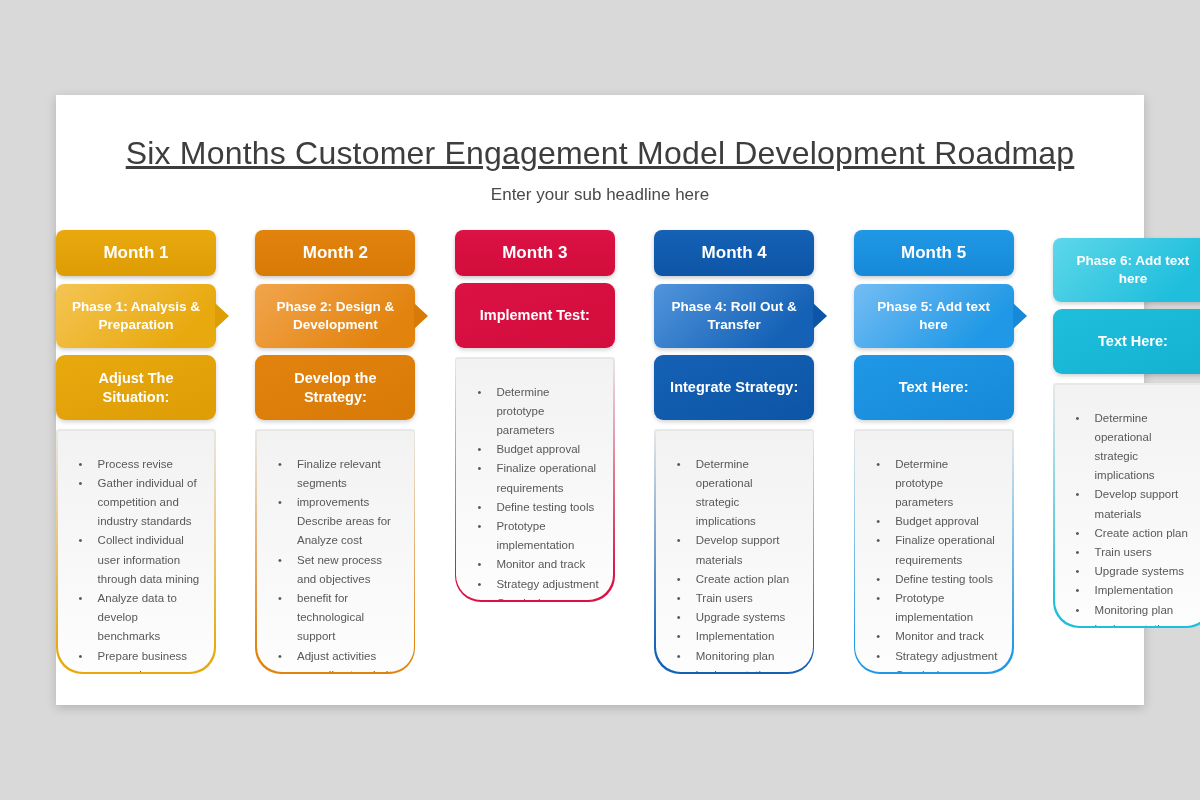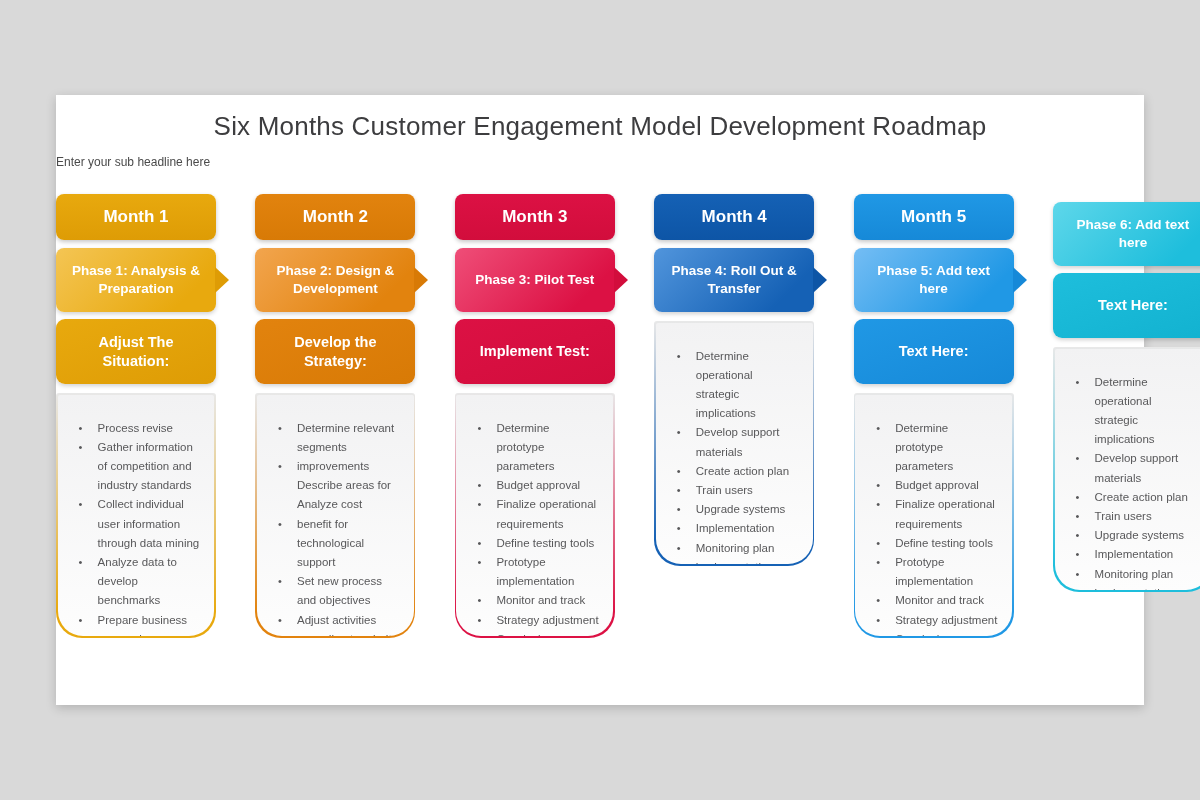--- a/index.html
+++ b/index.html
@@ -8,26 +8,26 @@
     background:#d9d9d9;
     font-family:"Liberation Sans", sans-serif;
     position:relative;
   }
   .slide{
     position:absolute;left:56px;top:95px;width:1088px;height:610px;
     background:#ffffff;
     box-shadow:0 3px 10px rgba(0,0,0,.18);
   }
   .title{
-    padding-top:16px;margin:0;text-align:center;
-    font-size:26px;font-weight:400;color:#3d3d3f;letter-spacing:.2px;
+    padding-top:40px;margin:0;text-align:center;
+    font-size:32px;font-weight:400;color:#3d3d3f;letter-spacing:.2px;text-decoration:underline;
   }
   .subtitle{
-    margin:13px 0 0 0;
-    font-size:12px;font-weight:400;color:#4a4a4a;
+    margin:13px 0 0 0;text-align:center;
+    font-size:17px;font-weight:400;color:#4a4a4a;
   }
   .grid{
     width:1157px;margin:25px auto 0;
     display:flex;justify-content:space-between;
   }
   .column{width:160px;display:flex;flex-direction:column;position:relative;}
   .month-box{
     height:46px;border-radius:8px;
     background:linear-gradient(180deg,var(--main) 0%,var(--dark) 100%);
     color:#fff;font-weight:700;font-size:17px;
@@ -92,55 +92,51 @@
       <div class="month-box">Month 1</div>
       <div class="phase-box">
         <span>Phase 1: Analysis &amp; Preparation</span>
         <span class="arrow"></span>
       </div>
       <div class="sub-box">Adjust The Situation:</div>
       <div class="card">
         <div class="card-inner">
           <ul class="tasks">
               <li>Process revise</li>
-              <li>Gather information of competition and industry standards</li>
+              <li>Gather individual of competition and industry standards</li>
               <li>Collect individual user information through data mining</li>
               <li>Analyze data to develop benchmarks</li>
               <li>Prepare business proposal</li>
             </ul>
         </div>
       </div>
     </div>
 
     <div class="column" style="--main: #E2830E; --dark: #D87A06; --light: #F2A54E;">
       <div class="month-box">Month 2</div>
       <div class="phase-box">
         <span>Phase 2: Design &amp; Development</span>
         <span class="arrow"></span>
       </div>
       <div class="sub-box">Develop the Strategy:</div>
       <div class="card">
         <div class="card-inner">
           <ul class="tasks">
-              <li>Determine relevant segments</li>
+              <li>Finalize relevant segments</li>
               <li>improvements Describe areas for Analyze cost</li>
+              <li>Set new process and objectives</li>
               <li>benefit for technological support</li>
-              <li>Set new process and objectives</li>
               <li>Adjust activities according to priority</li>
             </ul>
         </div>
       </div>
     </div>
 
     <div class="column" style="--main: #DC1144; --dark: #D20D3C; --light: #EF4E78;">
       <div class="month-box">Month 3</div>
-      <div class="phase-box">
-        <span>Phase 3: Pilot Test</span>
-        <span class="arrow"></span>
-      </div>
       <div class="sub-box">Implement Test:</div>
       <div class="card">
         <div class="card-inner">
           <ul class="tasks">
               <li>Determine prototype parameters</li>
               <li>Budget approval</li>
               <li>Finalize operational requirements</li>
               <li>Define testing tools</li>
               <li>Prototype implementation</li>
               <li>Monitor and track</li>
@@ -150,20 +146,21 @@
         </div>
       </div>
     </div>
 
     <div class="column" style="--main: #1561B5; --dark: #0D55A6; --light: #5195DC;">
       <div class="month-box">Month 4</div>
       <div class="phase-box">
         <span>Phase 4: Roll Out &amp; Transfer</span>
         <span class="arrow"></span>
       </div>
+      <div class="sub-box">Integrate Strategy:</div>
       <div class="card">
         <div class="card-inner">
           <ul class="tasks">
               <li>Determine operational strategic implications</li>
               <li>Develop support materials</li>
               <li>Create action plan</li>
               <li>Train users</li>
               <li>Upgrade systems</li>
               <li>Implementation</li>
               <li>Monitoring plan implementation</li>

